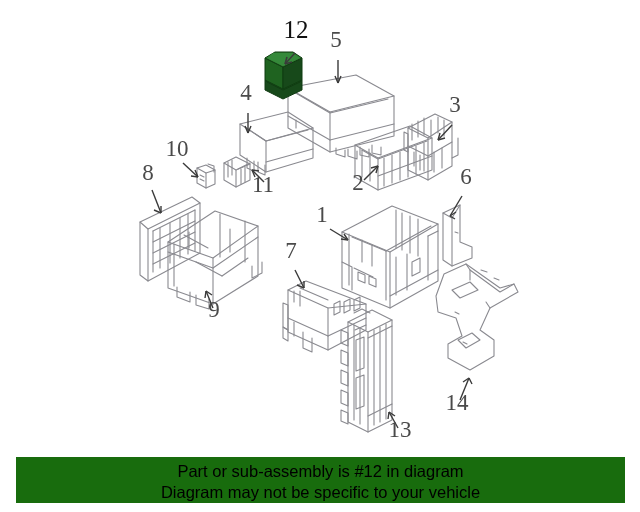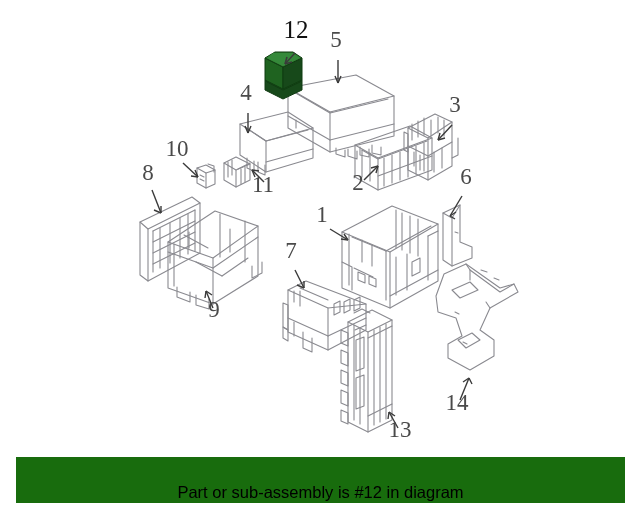--- a/index.html
+++ b/index.html
@@ -343,15 +343,16 @@
     <text class="callout-label" x="177" y="156" text-anchor="middle">10</text>
     <text class="callout-label" x="263" y="192" text-anchor="middle">11</text>
     <text class="callout-label-highlight" x="296" y="38" text-anchor="middle">12</text>
     <text class="callout-label" x="400" y="437" text-anchor="middle">13</text>
     <text class="callout-label" x="457" y="410" text-anchor="middle">14</text>
 
   </svg>
 
   <div id="notice-banner">
     <div class="notice-line">Part or sub-assembly is #12 in diagram</div>
+    <div class="notice-line">Diagram may not be specific to your vehicle</div>
   </div>
 
 </div>
 
 </body></html>

